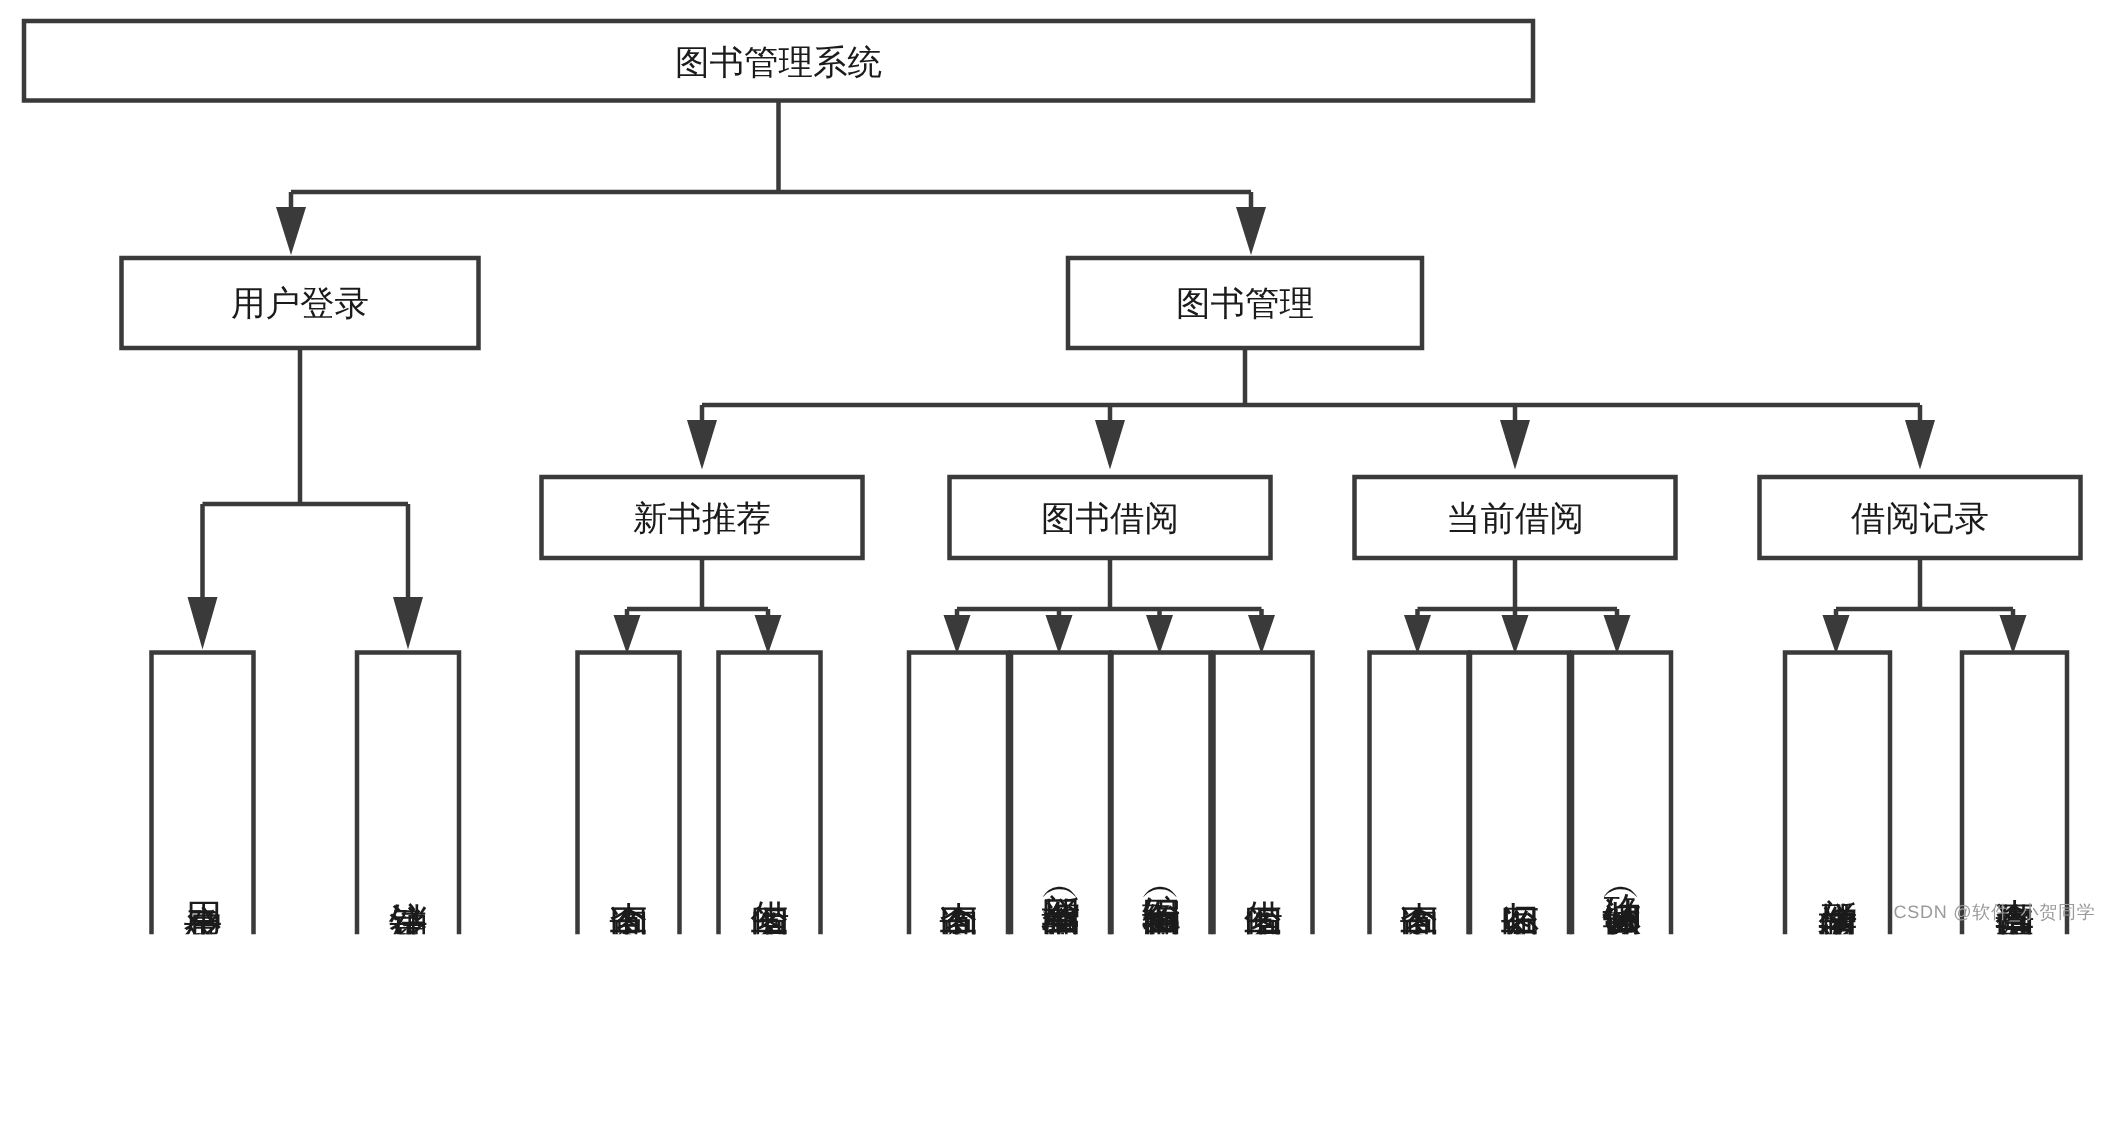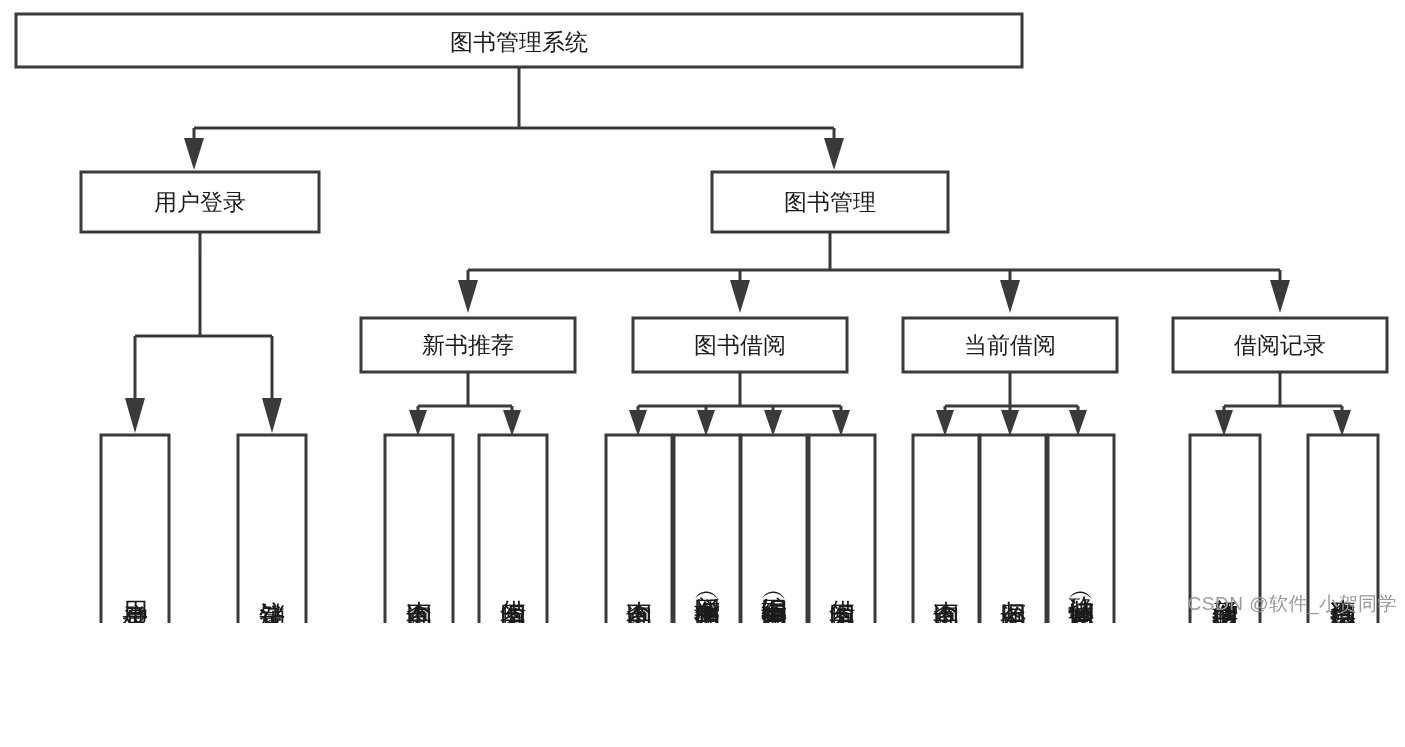--- a/index.html
+++ b/index.html
@@ -64,21 +64,21 @@
     letter-spacing: 2px;
     color: #1b1b1b;
     white-space: nowrap;
     text-align: center;
   }
   .watermark {
     position: absolute;
     right: 8px;
     bottom: 6px;
     font-family: "Liberation Sans", "DejaVu Sans", sans-serif;
-    font-size: 19px;
+    font-size: 12px;
     color: #9a9a9a;
     white-space: nowrap;
     letter-spacing: 0.5px;
   }
 </style>
 </head>
 <body>
 
 <div id="diagram-root">
 

